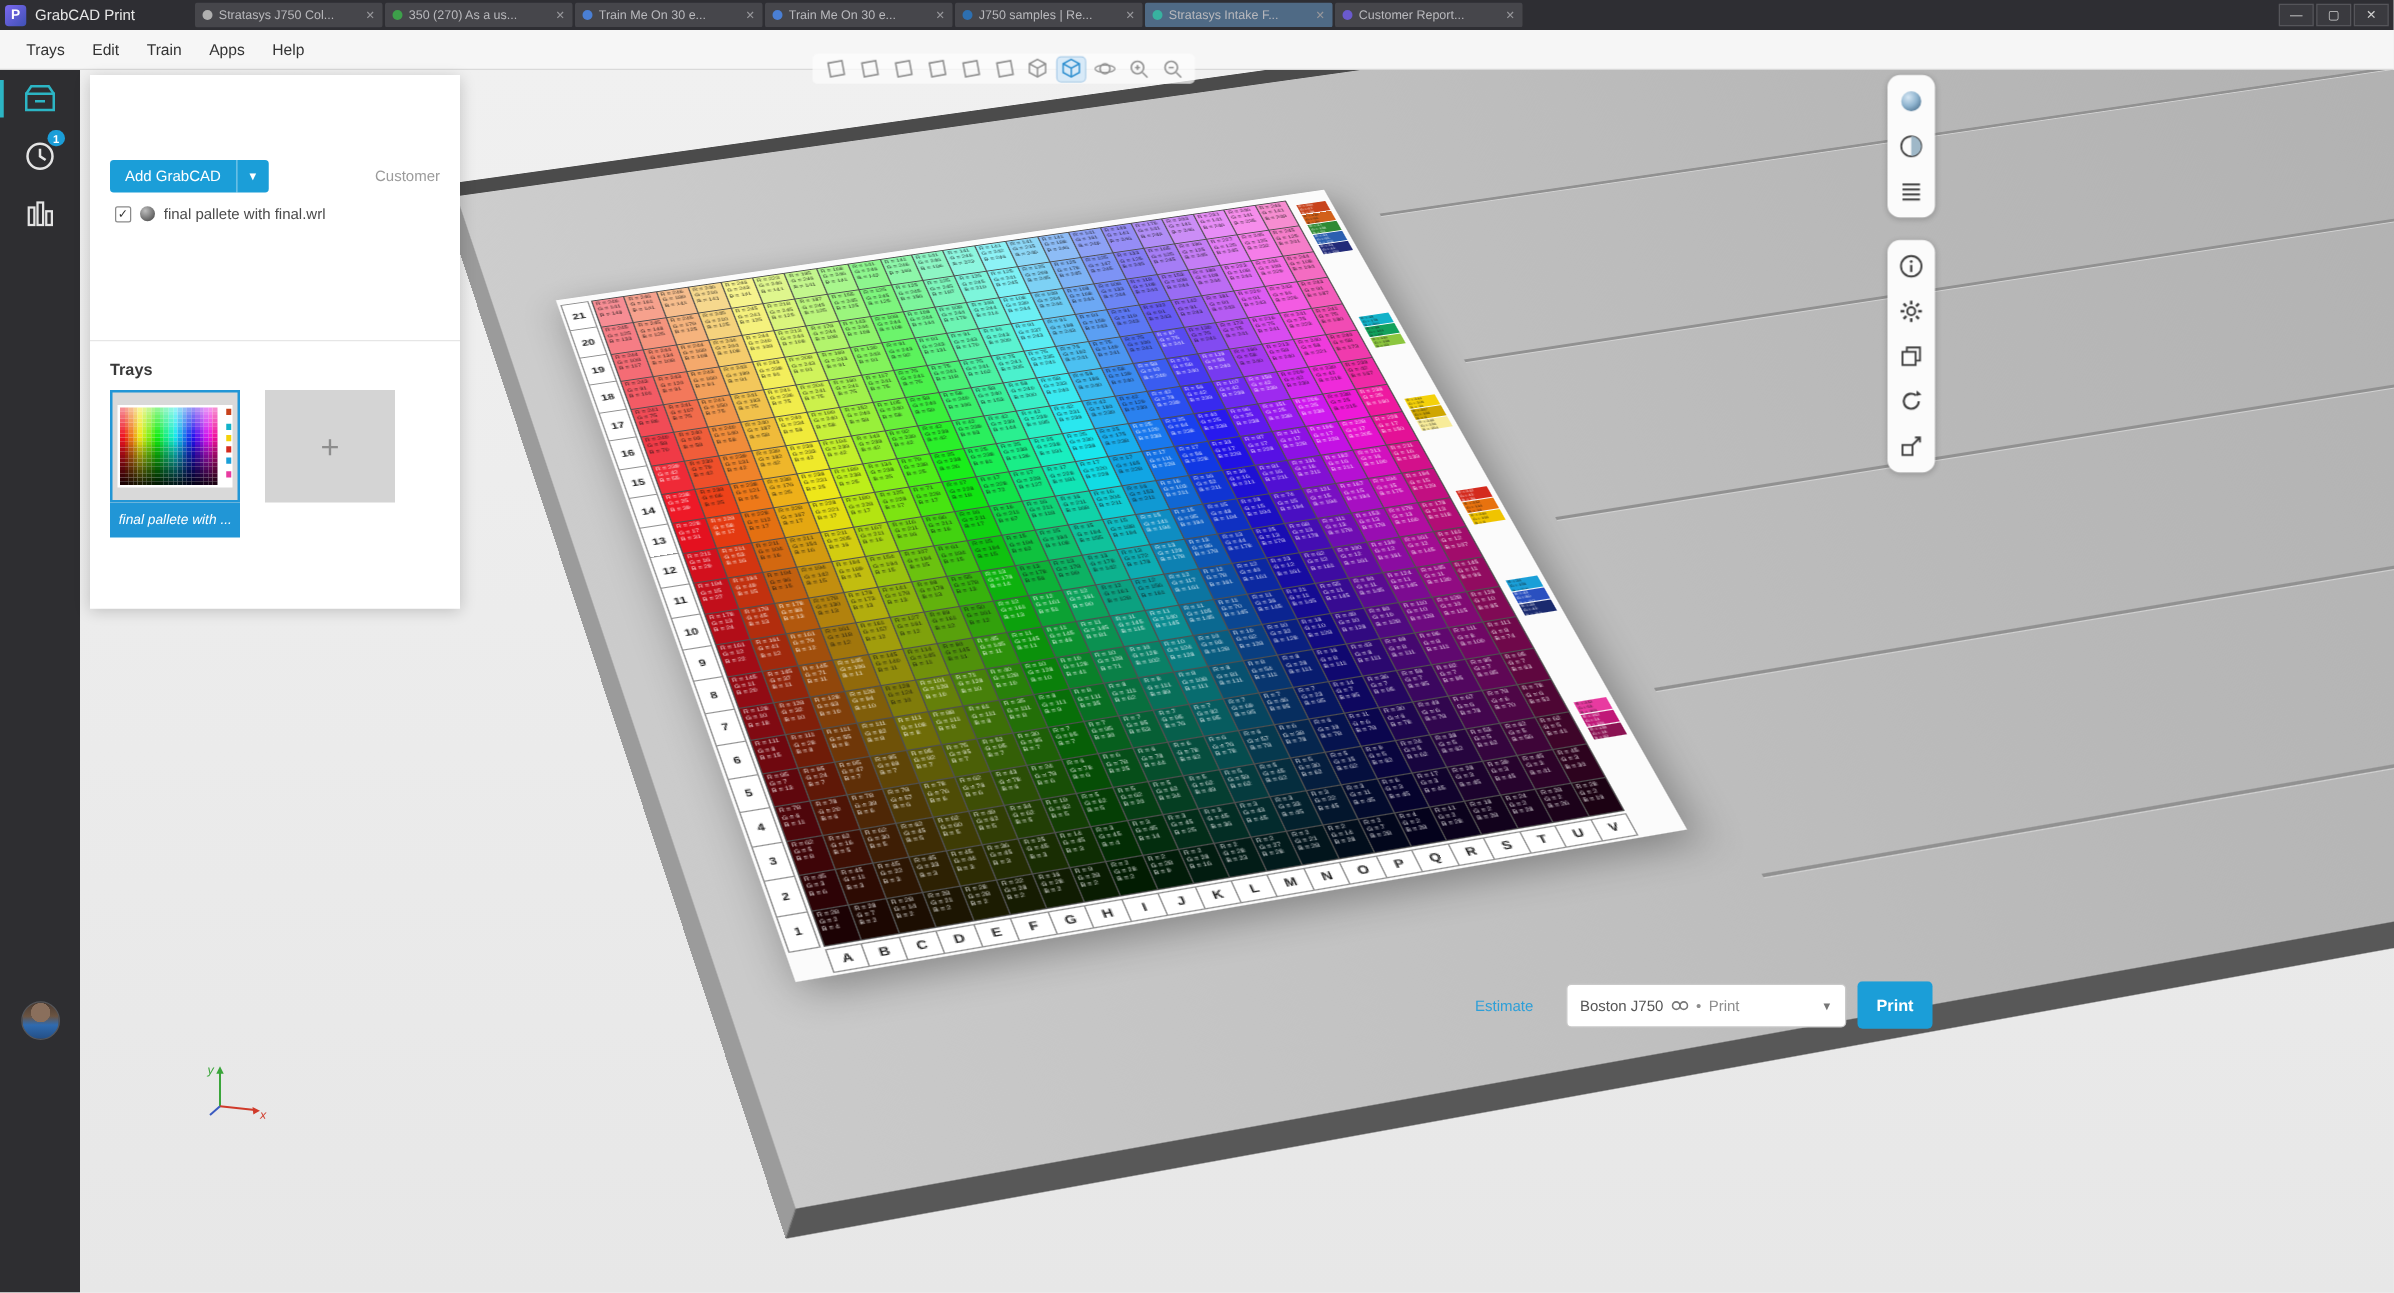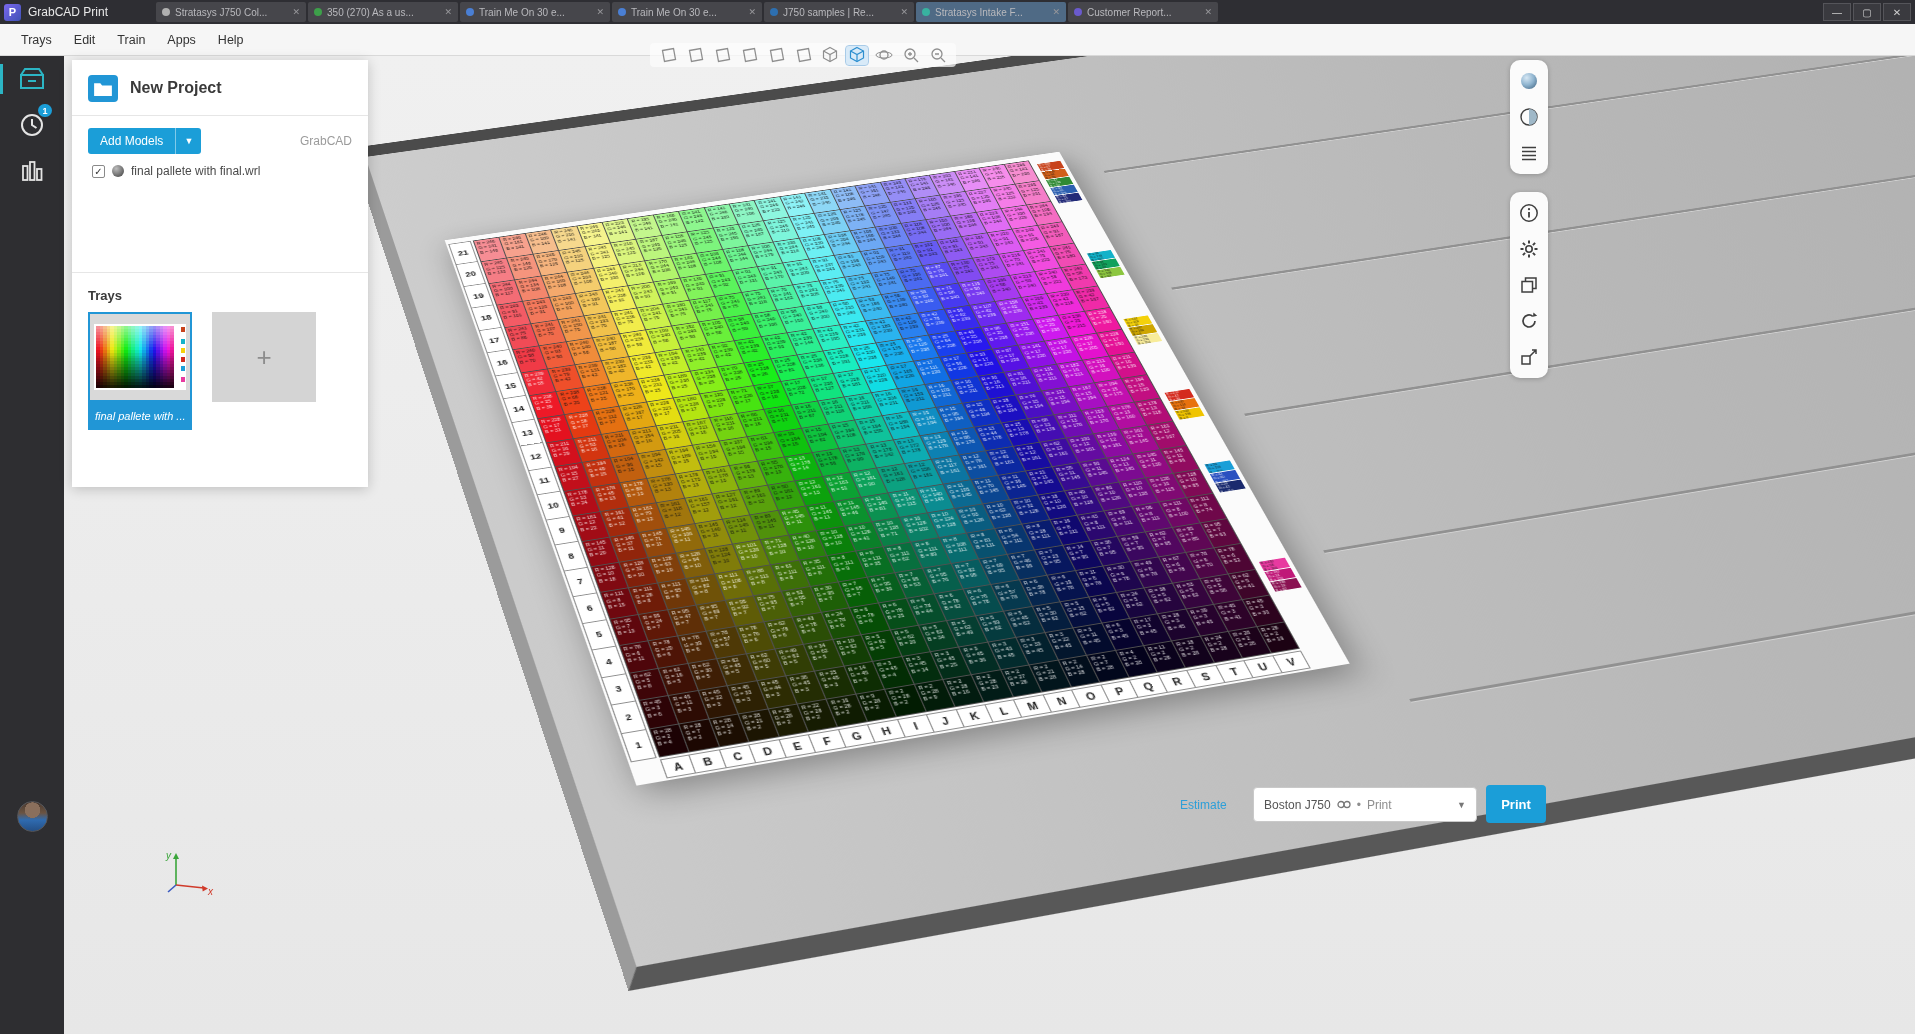--- a/index.html
+++ b/index.html
@@ -2794,34 +2794,26 @@
     </span>
     <span class="rbicon">
       <svg width="20" height="20" viewBox="0 0 20 20">
         <rect x="3" y="9" width="8" height="8" fill="none" stroke="#3f3f3f" stroke-width="1.5"></rect>
         <path d="M11 9l6-6M17 7V3h-4" fill="none" stroke="#3f3f3f" stroke-width="1.5"></path>
       </svg>
     </span>
   </div>
 
 <div class="panel">
-  <div class="panel-header">
-    <div class="folder-ic">
-      <svg width="20" height="16" viewBox="0 0 22 18">
-          <path d="M1 2.5h7l2 2.5h11v12H1z" fill="#ffffff"></path>
-        </svg>
-    </div>
-    <div class="panel-title">New Project</div>
-  </div>
   <div class="btn-row">
     <div class="add-models">
-      <span class="am-label">Add Models</span>
+      <span class="am-label">Add GrabCAD</span>
       <span class="am-caret">▼</span>
     </div>
-    <div class="assemble">GrabCAD</div>
+    <div class="assemble">Customer</div>
   </div>
   <div class="model-item">
     <span class="chk">✓</span>
     <span class="mini-sphere"></span>
     <span class="model-name">final pallete with final.wrl</span>
   </div>
   <div class="panel-div2"></div>
   <div class="trays-heading">Trays</div>
   <div class="tray-card tc1">
     <div class="thumb-box">

